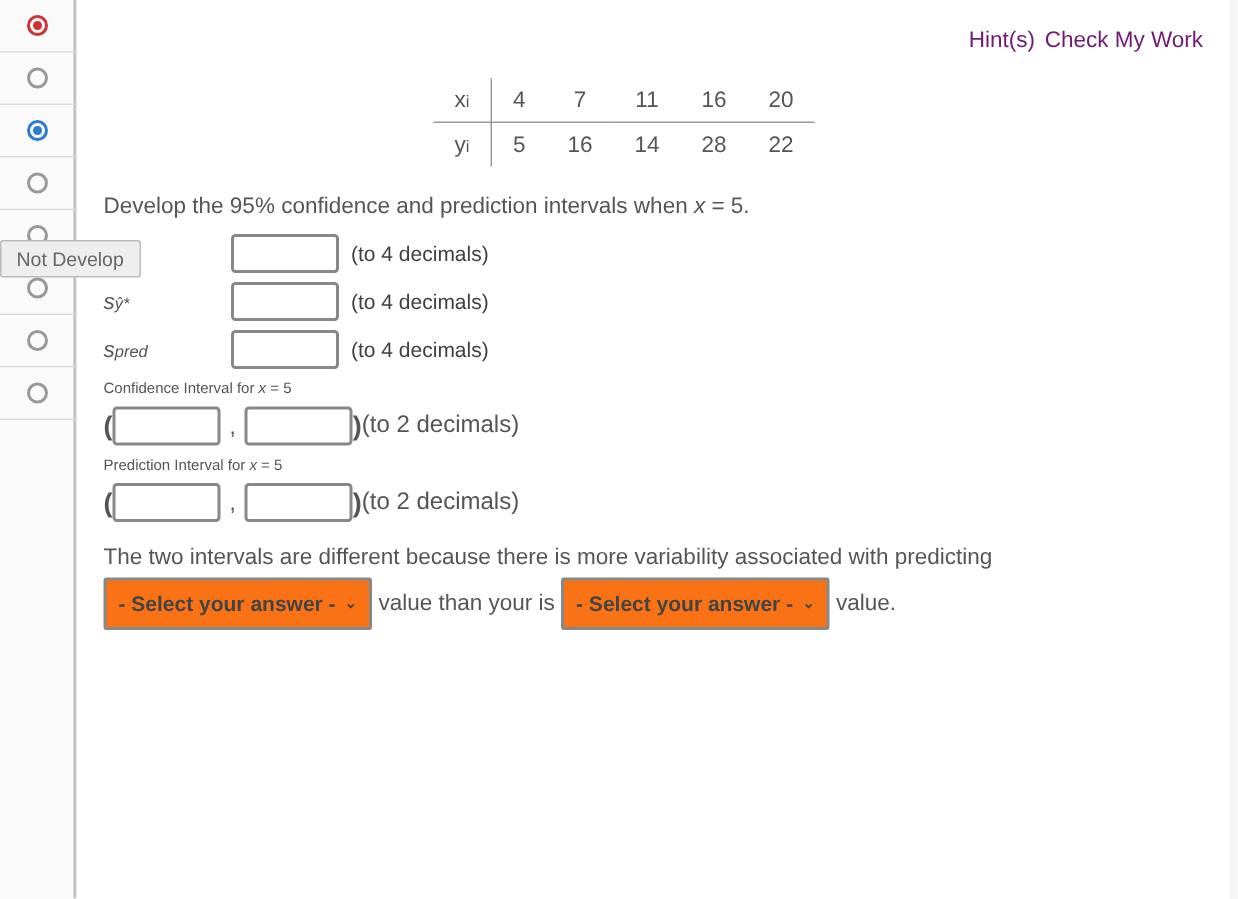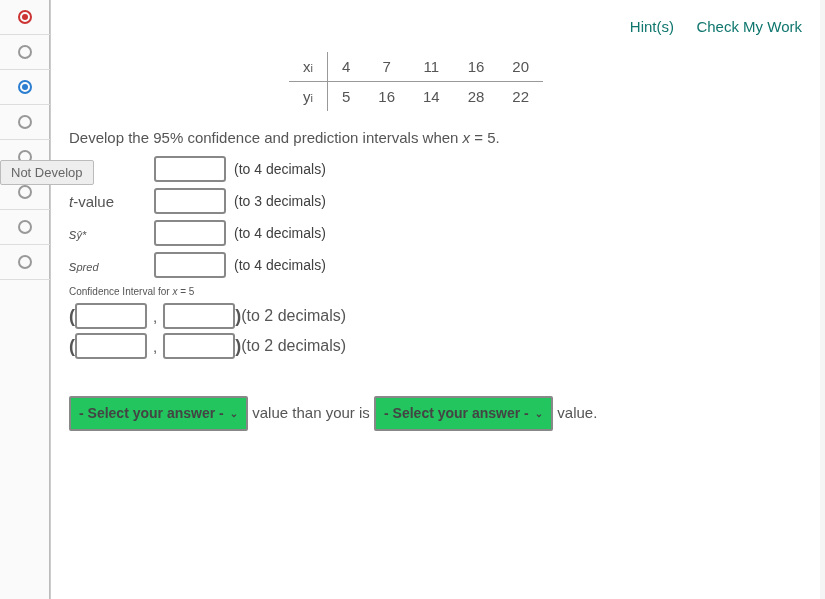--- a/index.html
+++ b/index.html
@@ -62,24 +62,24 @@
   background: #fff;
   padding: 10px 18px 10px 18px;
   border-left: 1px solid #ccc;
   overflow: hidden;
 }
 .top-links {
   text-align: right;
   padding: 8px 0 16px 0;
 }
 .top-links a {
-  color: #0f766e;
+  color: #701a75;
   text-decoration: none;
   font-size: 15px;
-  margin-left: 18px;
+  margin-left: 2px;
   cursor: pointer;
 }
 .prompt {
   color: #555;
   font-size: 15px;
   margin: 10px 0 18px 0;
 }
 .data-table {
   margin: 0 auto 18px 220px;
   border-collapse: collapse;
@@ -144,21 +144,21 @@
 .explain {
   margin-top: 10px;
   font-size: 15px;
   color: #555;
   line-height: 1.8;
 }
 .dropdown {
   display: inline-flex;
   align-items: center;
   border: 2px solid #888;
-  background: #22c55e;
+  background: #f97316;
   padding: 3px 8px;
   font-size: 14px;
   color: #444;
   font-weight: bold;
   cursor: pointer;
   border-radius: 2px;
   vertical-align: middle;
 }
 .dropdown .dd-text { font-weight: bold; }
 .dropdown .chev {
@@ -233,25 +233,20 @@
   <p class="subprompt">
     <span>Develop the </span><span>95%</span><span> confidence and prediction intervals when </span><i>x</i><span> = 5.</span>
   </p>
 
   <div class="answer-row">
     <span class="lbl">s</span>
     <input class="answer-input" style="">
     <span class="hint">(to 4 decimals)</span>
   </div>
 
-  <div class="answer-row">
-    <span class="lbl"><span>t</span><span style="font-style:normal">-value</span></span>
-    <input class="answer-input" style="">
-    <span class="hint">(to 3 decimals)</span>
-  </div>
 
   <div class="answer-row">
     <span class="lbl"><span>s</span><span class="sub">ŷ*</span></span>
     <input class="answer-input" style="">
     <span class="hint">(to 4 decimals)</span>
   </div>
 
   <div class="answer-row">
     <span class="lbl"><span>s</span><span class="sub">pred</span></span>
     <input class="answer-input" style="">
@@ -263,31 +258,34 @@
   </p>
   <div class="interval-row">
     <span class="paren">(</span>
     <input class="answer-input" style="">
     <span class="comma">,</span>
     <input class="answer-input" style="">
     <span class="paren">)</span>
     <span class="hint">(to 2 decimals)</span>
   </div>
 
+  <p class="section-label">
+    <span>Prediction Interval for </span><i>x</i><span> = 5</span>
+  </p>
   <div class="interval-row">
     <span class="paren">(</span>
     <input class="answer-input" style="">
     <span class="comma">,</span>
     <input class="answer-input" style="">
     <span class="paren">)</span>
     <span class="hint">(to 2 decimals)</span>
   </div>
 
   <div class="explain">
-    <br>
+    <span>The two intervals are different because there is more variability associated with predicting</span><br>
     <span class="dropdown">
       <span class="dd-text">- Select your answer -</span>
       <span class="chev">⌄</span>
     </span>
     <span> value than your is </span>
     <span class="dropdown">
       <span class="dd-text">- Select your answer -</span>
       <span class="chev">⌄</span>
     </span>
     <span> value.</span>

